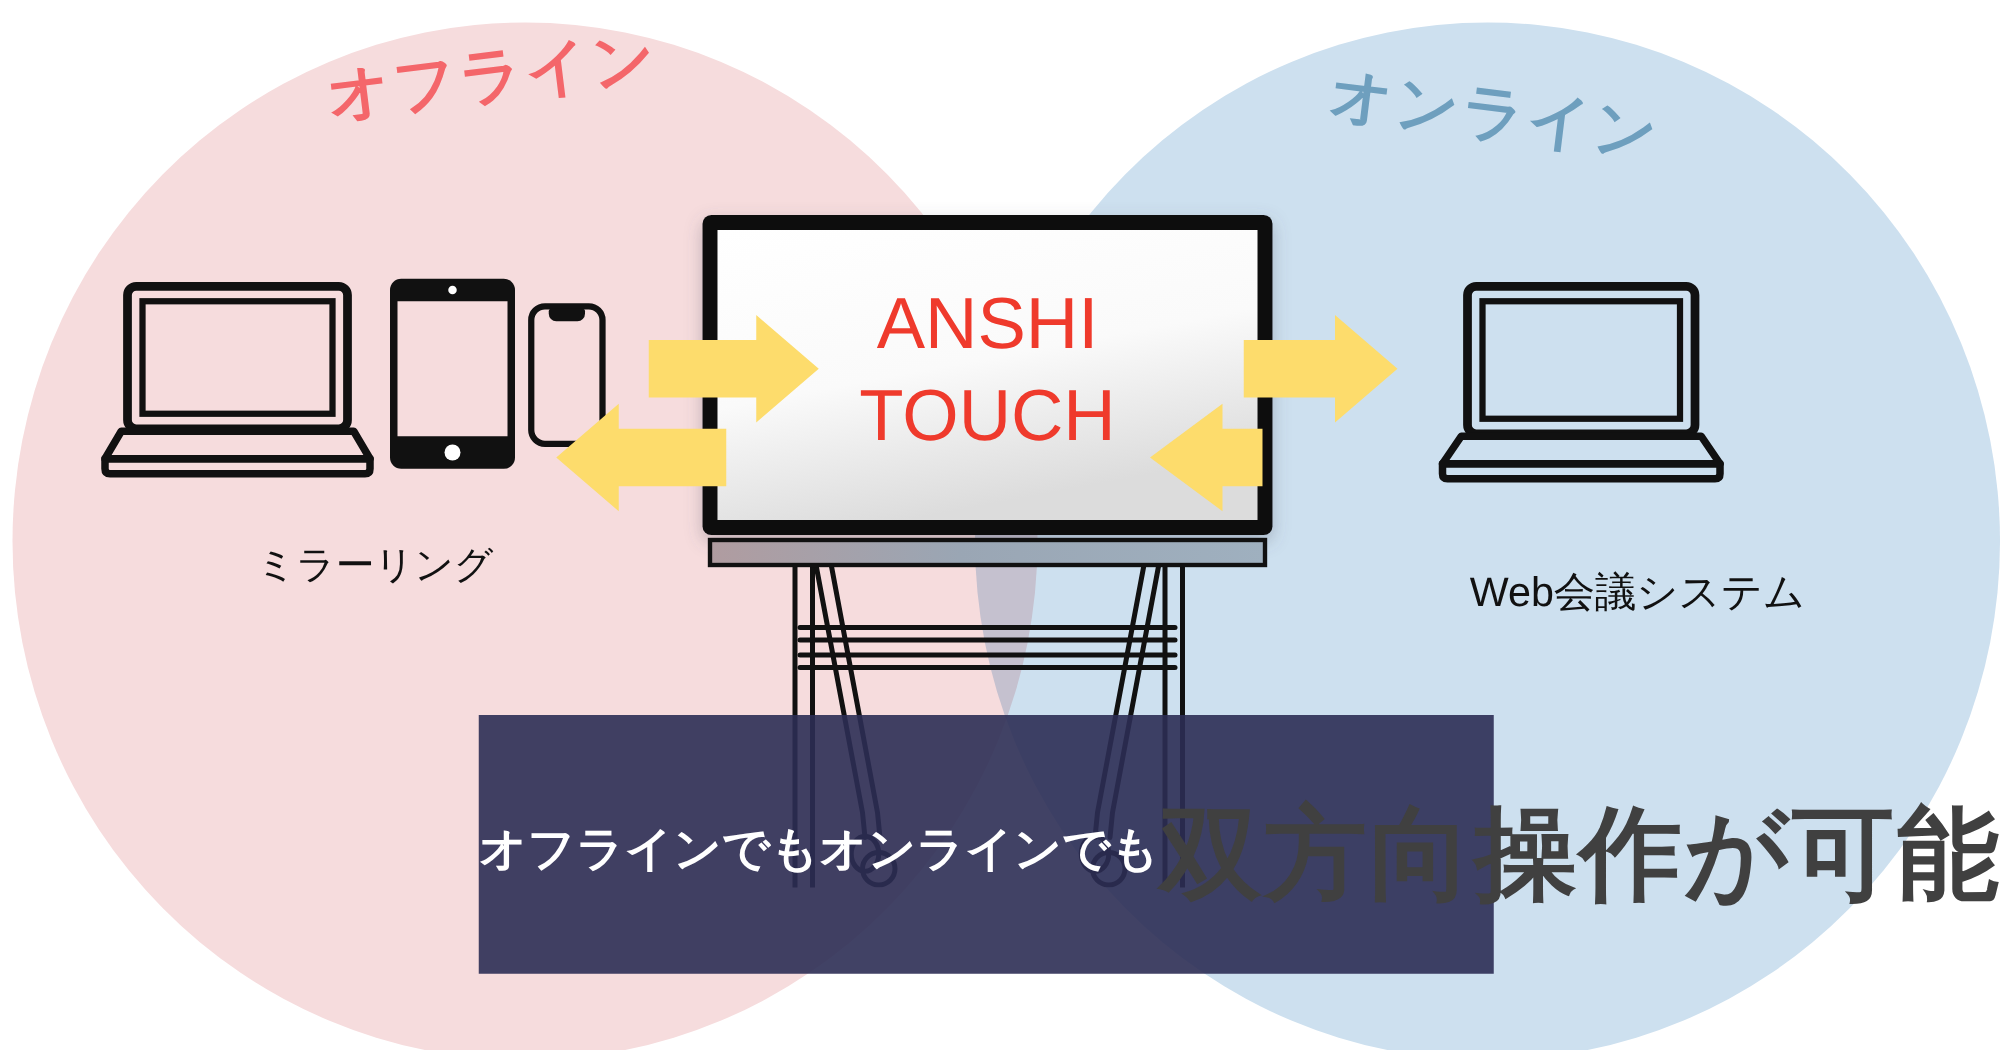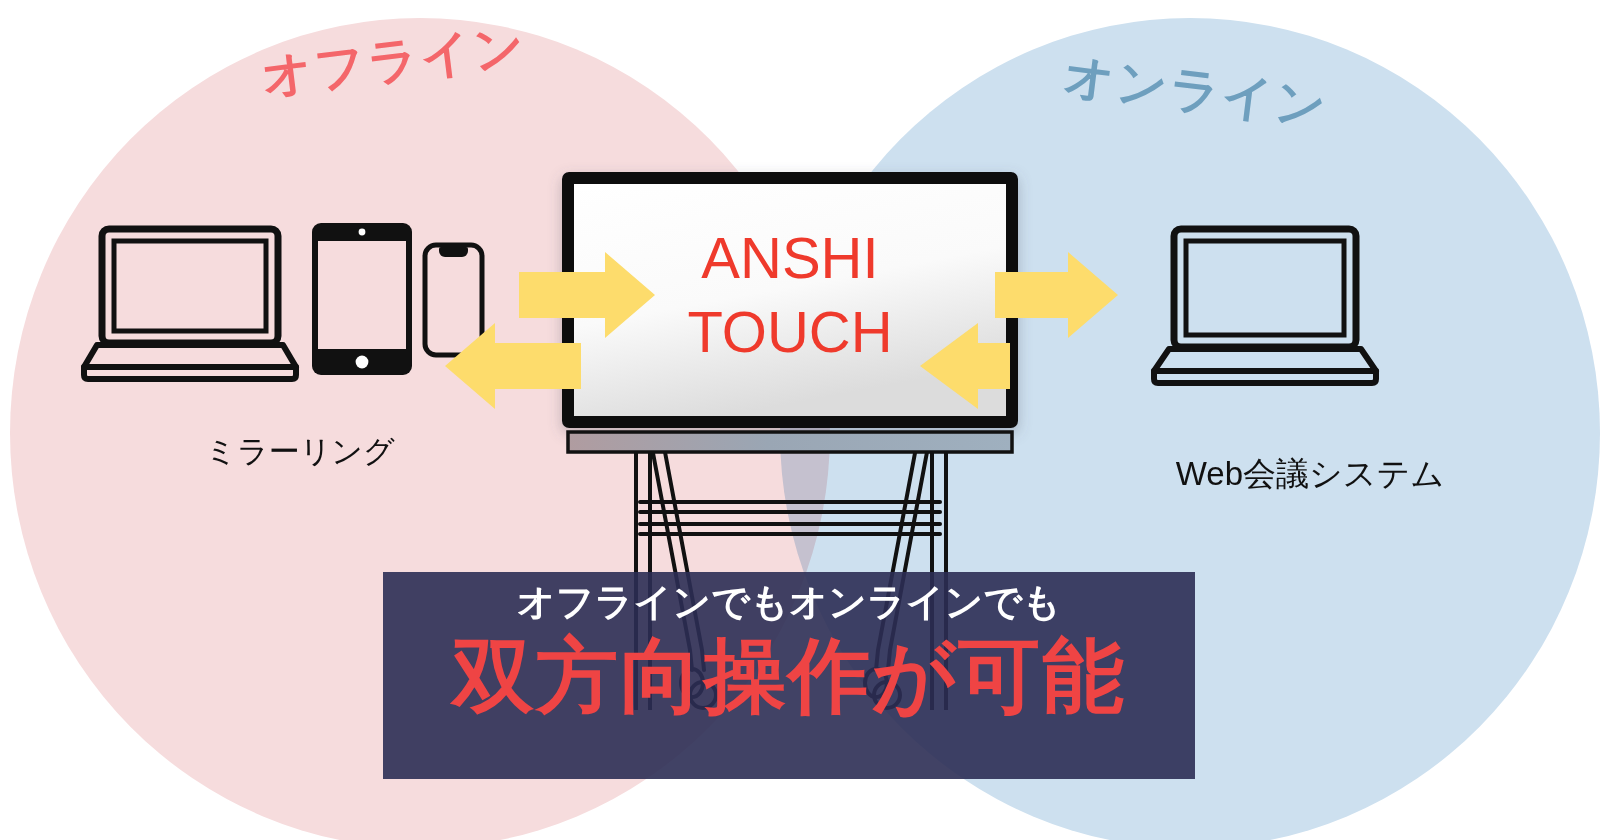--- a/index.html
+++ b/index.html
@@ -111,36 +111,36 @@
 
   
   #banner {
     position: absolute;
     left: 383px;
     top: 572px;
     width: 812px;
     height: 207px;
     background: rgba(44, 46, 84, 0.90);
     display: flex;
-    flex-direction: column;
+    flex-direction: row;
     align-items: center;
     justify-content: flex-start;
     box-sizing: border-box;
     padding-top: 10px;
   }
   #banner-line1 {
     color: #ffffff;
     font-size: 38px;
     font-weight: 700;
     letter-spacing: 0px;
     line-height: 1.1;
     white-space: nowrap;
   }
   #banner-line2 {
-    color: #ef4444;
+    color: #404040;
     font-size: 82px;
     font-weight: 700;
     letter-spacing: 2px;
     line-height: 1.12;
     margin-top: 6px;
     white-space: nowrap;
   }
 </style>
 </head>
 <body>

